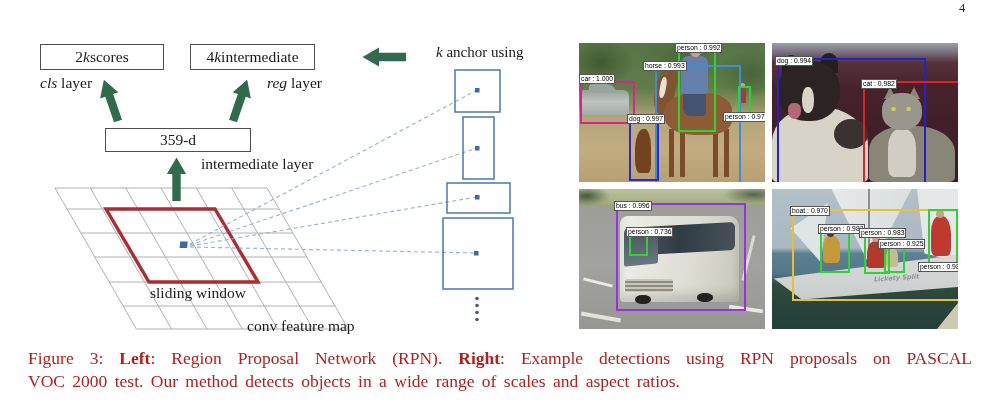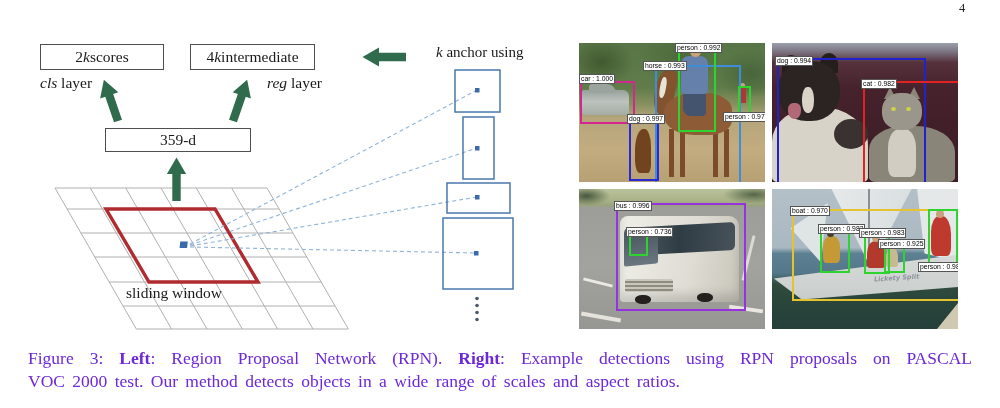--- a/index.html
+++ b/index.html
@@ -93,21 +93,21 @@
   .ss-p1h{left:55px;top:41px;width:7px;height:7px;background:#4a3b31;border-radius:50%;}
   .ss-p2b{left:95px;top:52px;width:18px;height:27px;background:#b23a2c;border-radius:45% 45% 15% 15%;}
   .ss-p2h{left:100px;top:45px;width:8px;height:8px;background:#c8a27c;border-radius:50%;}
   .ss-p3b{left:114px;top:59px;width:12px;height:19px;background:#c6ba90;border-radius:45% 45% 15% 15%;}
   .ss-p3h{left:117px;top:54px;width:6px;height:6px;background:#b89a78;border-radius:50%;}
   .ss-p4b{left:159px;top:27px;width:20px;height:40px;background:#bf3a2e;border-radius:40% 45% 20% 20%;}
   .ss-p4h{left:164px;top:21px;width:8px;height:8px;background:#c8a27c;border-radius:50%;}
   .ss-dock{left:156px;top:114px;width:30px;height:26px;background:#cfc9b2;clip-path:polygon(30% 100%,100% 0,100% 100%);}
 
   
-  #caption{position:absolute;left:28px;top:347px;width:944px;font-size:17.5px;line-height:23px;color:#6d28d9;}
+  #caption{position:absolute;left:28px;top:347px;width:944px;font-size:17.5px;line-height:23px;color:#b91c1c;}
   #cap-line1{text-align:justify;text-align-last:justify;word-spacing:1px;}
   #cap-line2{word-spacing:3px;}
   #caption b{font-weight:bold;}
 </style>
 </head>
 <body>
 
 <div id="canvas">
 
   <div id="page-num">4</div>
@@ -167,24 +167,26 @@
   </div>
   <div class="diag-text" style="left:40px;top:74px;">
     <span class="it">cls</span><span> layer</span>
   </div>
   <div class="diag-text" style="left:267px;top:74px;">
     <span class="it">reg</span><span> layer</span>
   </div>
   <div class="diag-box" style="left:105px;top:128px;width:144px;height:22px;">
     <span>359-d</span>
   </div>
+  <div class="diag-text" style="left:201px;top:155px;">intermediate layer</div>
   <div class="diag-text" style="left:436px;top:44px;font-size:15px;">
     <span class="it">k</span><span> anchor using</span>
   </div>
-  <div class="diag-text" style="left:126px;top:284px;">sliding window</div>
+  <div class="diag-text" style="left:150px;top:284px;">sliding window</div>
+  <div class="diag-text" style="left:247px;top:317px;">conv feature map</div>
 
   <div class="photo" id="photo0">
     <div class="scene scene-horse">
       <div class="hs-car"></div>
       <div class="hs-carcab"></div>
       <div class="hs-dog"></div>
       <div class="hs-leg hs-l1"></div>
       <div class="hs-leg hs-l2"></div>
       <div class="hs-leg hs-l3"></div>
       <div class="hs-leg hs-l4"></div>

